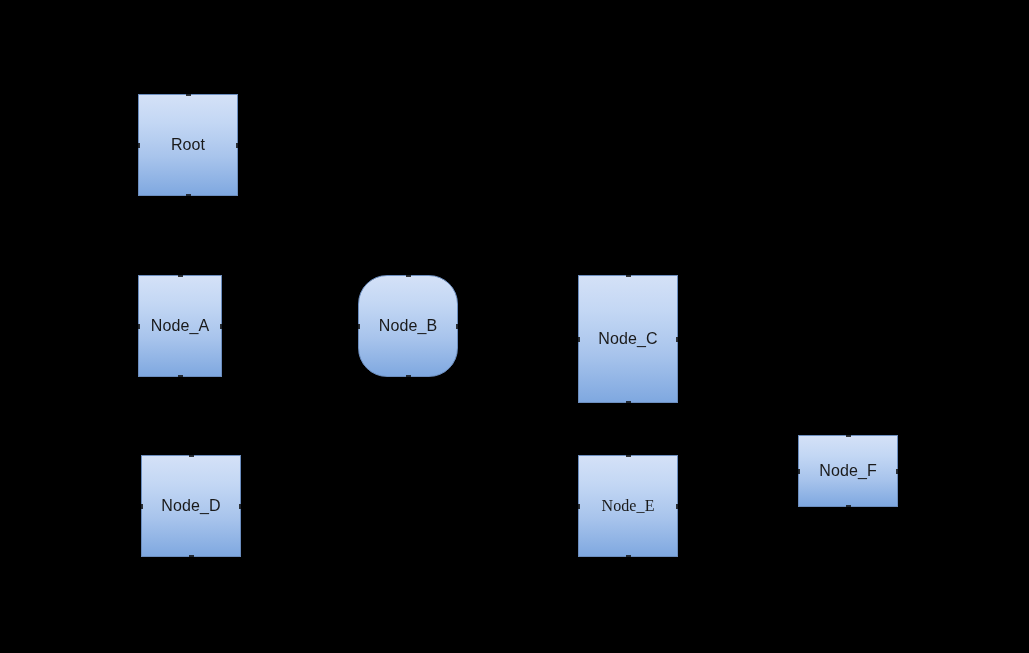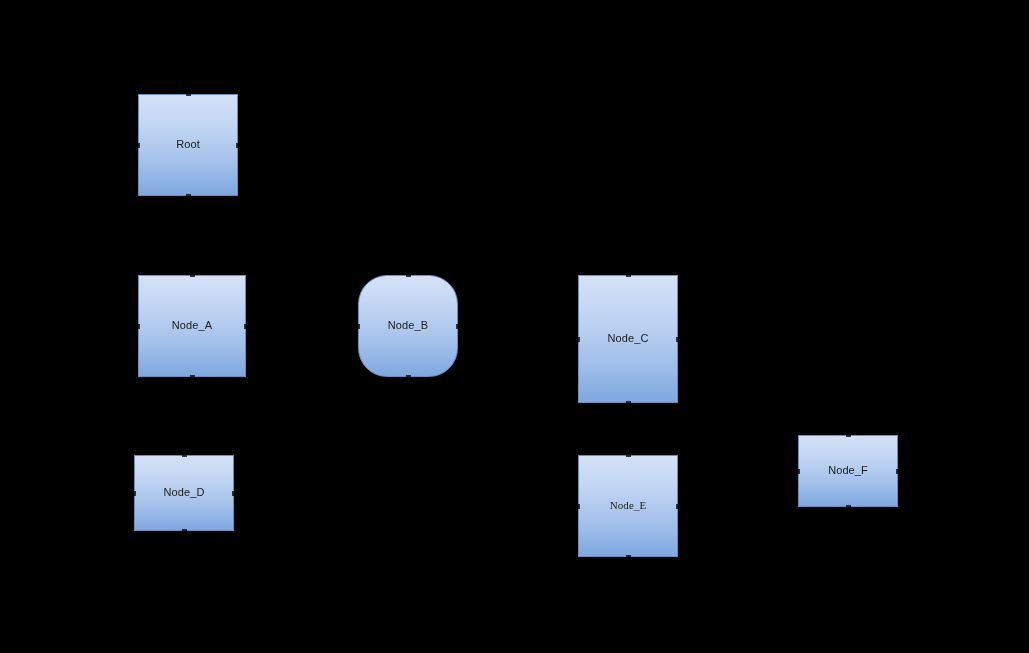--- a/index.html
+++ b/index.html
@@ -32,21 +32,21 @@
     line-height: 1.2;
     letter-spacing: 0.1px;
     white-space: nowrap;
     user-select: none;
   }
 
   .node-label {
     display: block;
     text-align: center;
     color: #1a1a1a;
-    font-size: 11px;
+    font-size: 16px;
     pointer-events: none;
   }
 
   
   .anchor {
     position: absolute;
     background: #0d0d0d;
     opacity: 0.82;
     pointer-events: none;
   }
@@ -99,42 +99,42 @@
     </svg>
 
   <div id="node-layer">
       <div class="node" style="left: 138px; top: 94px; width: 100px; height: 102px;">
         <span class="anchor top"></span>
         <span class="anchor right"></span>
         <span class="anchor bottom"></span>
         <span class="anchor left"></span>
         <span class="node-label">Root</span>
       </div>
-      <div class="node" style="left: 138px; top: 275px; width: 108px; height: 102px;">
+      <div class="node" style="left: 138px; top: 275px; width: 84px; height: 102px;">
         <span class="anchor top"></span>
         <span class="anchor right"></span>
         <span class="anchor bottom"></span>
         <span class="anchor left"></span>
         <span class="node-label">Node_A</span>
       </div>
       <div class="node" style="left: 358px; top: 275px; width: 100px; height: 102px; border-radius: 29px;">
         <span class="anchor top"></span>
         <span class="anchor right"></span>
         <span class="anchor bottom"></span>
         <span class="anchor left"></span>
         <span class="node-label">Node_B</span>
       </div>
       <div class="node" style="left: 578px; top: 275px; width: 100px; height: 128px;">
         <span class="anchor top"></span>
         <span class="anchor right"></span>
         <span class="anchor bottom"></span>
         <span class="anchor left"></span>
         <span class="node-label">Node_C</span>
       </div>
-      <div class="node" style="left: 134px; top: 455px; width: 100px; height: 76px;">
+      <div class="node" style="left: 141px; top: 455px; width: 100px; height: 102px;">
         <span class="anchor top"></span>
         <span class="anchor right"></span>
         <span class="anchor bottom"></span>
         <span class="anchor left"></span>
         <span class="node-label">Node_D</span>
       </div>
       <div class="node" style="left: 578px; top: 455px; width: 100px; height: 102px; font-family: Liberation Serif, serif;">
         <span class="anchor top"></span>
         <span class="anchor right"></span>
         <span class="anchor bottom"></span>

